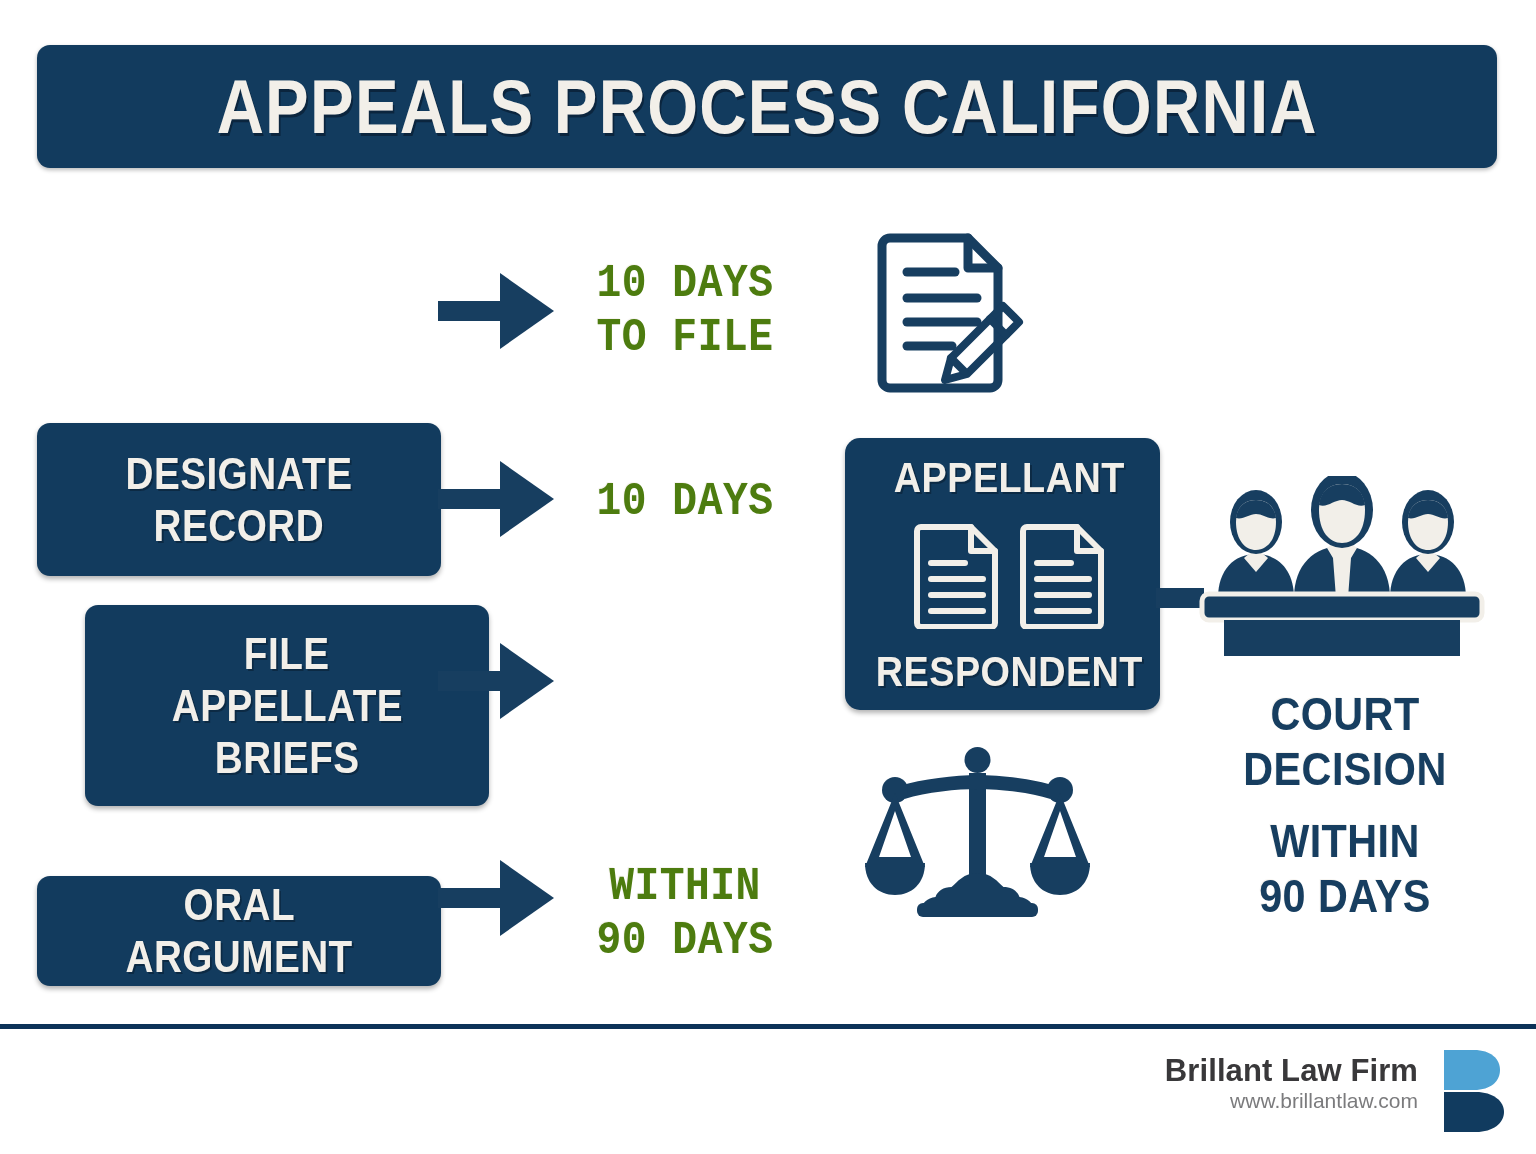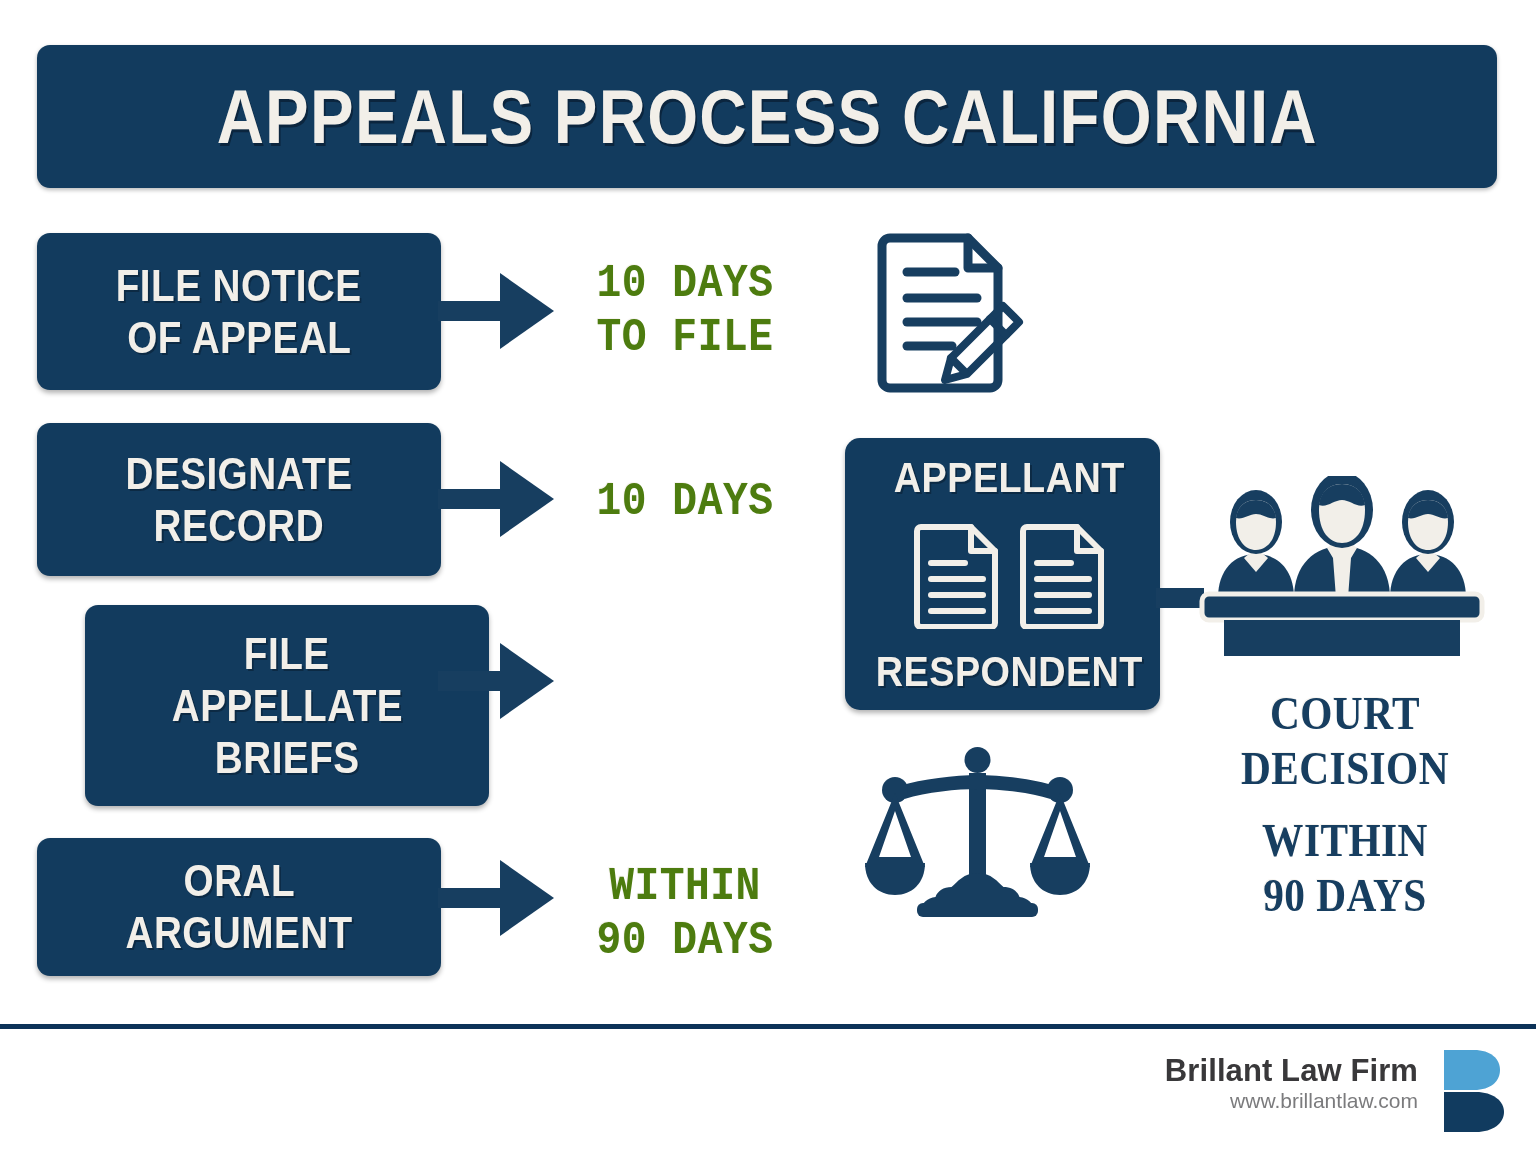--- a/index.html
+++ b/index.html
@@ -19,21 +19,21 @@
     height: 1154px;
     background: #ffffff;
   }
 
   
   #header-banner {
     position: absolute;
     left: 37px;
     top: 45px;
     width: 1460px;
-    height: 143px;
+    height: 123px;
     background: #123b5e;
     border-radius: 13px;
     box-shadow: 0 2px 4px rgba(0,0,0,0.28);
     display: flex;
     align-items: center;
     justify-content: center;
   }
   #header-title {
     font-family: "Liberation Sans Narrow", "Liberation Sans", sans-serif;
     font-weight: 700;
@@ -66,21 +66,21 @@
     color: #f2efe9;
     letter-spacing: 0.5px;
     transform: scaleX(0.88);
     white-space: nowrap;
     text-shadow: 2px 2px 0 rgba(6,22,38,0.45);
   }
 
   #step-box-1 { top: 233px;  height: 157px; }
   #step-box-2 { top: 423px;  height: 153px; }
   #step-box-3 { top: 605px;  height: 201px; margin-left: 48px; }
-  #step-box-4 { top: 838px;  height: 138px; }
+  #step-box-4 { top: 876px;  height: 110px; }
 
   
   .arrow {
     position: absolute;
     height: 76px;
     width: 116px;
     pointer-events: none;
   }
   .arrow-shaft {
     position: absolute;
@@ -186,21 +186,21 @@
     height: 182px;
   }
 
   
   #court-decision {
     position: absolute;
     left: 1195px;
     top: 686px;
     width: 300px;
     text-align: center;
-    font-family: Liberation Serif, serif;
+    font-family: Liberation Sans, sans-serif;
     font-weight: 700;
     color: #173e60;
   }
   #court-decision .cdline {
     font-size: 47px;
     line-height: 55px;
     letter-spacing: 0.5px;
     transform: scaleX(0.88);
     white-space: nowrap;
     text-shadow: 1px 2px 0 rgba(255,255,255,0.9), -1px -1px 0 rgba(245,243,238,0.9);
@@ -257,24 +257,20 @@
 </style>
 </head>
 <body>
 
 <div id="canvas">
 
   <div id="header-banner">
     <div id="header-title">APPEALS PROCESS CALIFORNIA</div>
   </div>
 
-  <div class="step-box" id="step-box-1">
-    <div class="step-line">FILE NOTICE</div>
-    <div class="step-line">OF APPEAL</div>
-  </div>
   <div class="arrow" id="arrow-1">
     <div class="arrow-shaft"></div>
     <div class="arrow-head"></div>
   </div>
   <div class="timing" id="timing-1">
     <div class="tline">10 DAYS</div>
     <div class="tline">TO FILE</div>
   </div>
 
   <div class="step-box" id="step-box-2">

